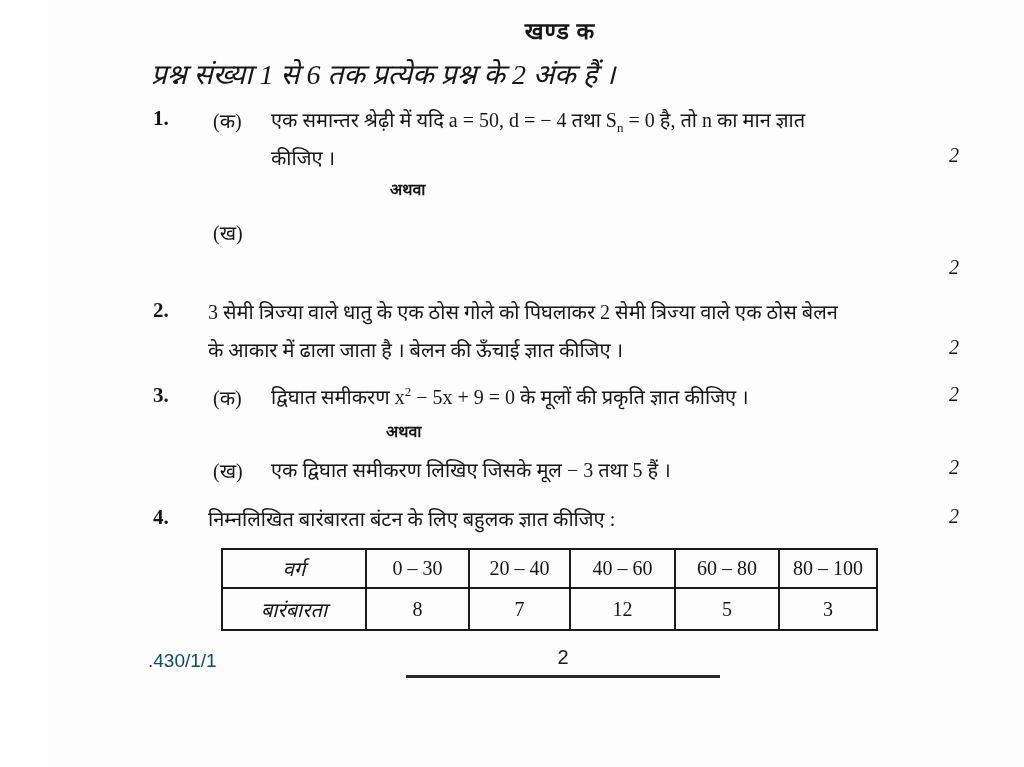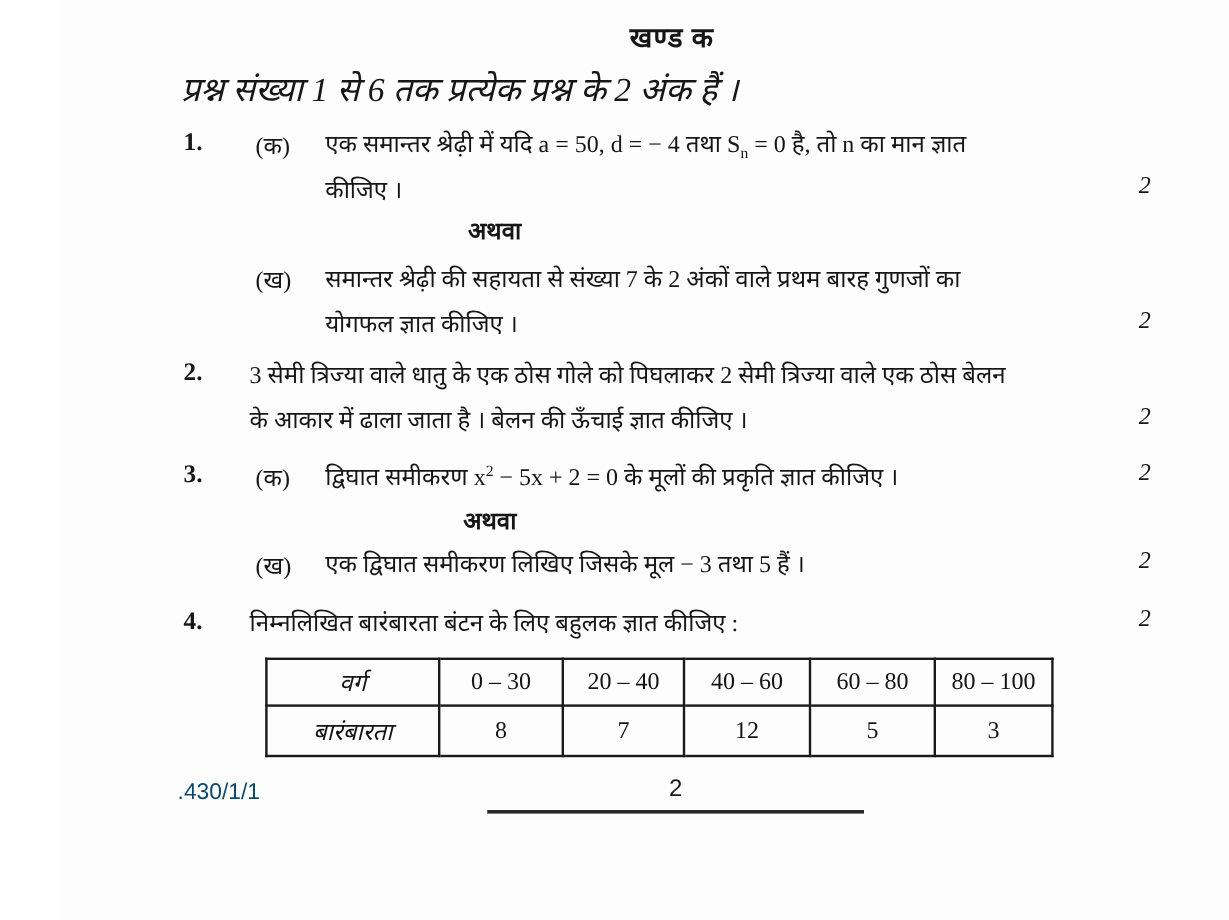--- a/index.html
+++ b/index.html
@@ -18,21 +18,21 @@
     text-align:center;
     font-size:23px;font-weight:bold;letter-spacing:1px;
   }
   .instruction{
     left:103px;top:54px;
     font-size:28px;font-style:italic;
   }
   .qnum{font-size:21px;font-weight:bold;}
   .plabel{font-size:20px;}
   .qline{font-size:20px;}
-  .orword{font-size:20px;font-weight:bold;}
+  .orword{font-size:16px;font-weight:bold;}
   .marks{font-size:20px;font-style:italic;}
   sub.sb{font-size:13px;line-height:0;}
   sup.sp{font-size:13px;line-height:0;}
   table.freq{
     position:absolute;left:173px;top:548px;
     border-collapse:collapse;
     table-layout:fixed;
     font-size:20px;color:#141414;
   }
   table.freq td{
@@ -71,32 +71,30 @@
 
   <div class="abs qnum" style="left:105px;top:106px">1.</div>
   <div class="abs plabel" style="left:165px;top:107px">(क)</div>
   <div class="abs qline" style="left:223px;top:106px"><span>एक समान्तर श्रेढ़ी में यदि a = 50, d = − 4 तथा S</span><sub class="sb">n</sub><span> = 0 है, तो n का मान ज्ञात</span></div>
   <div class="abs qline" style="left:223px;top:144px">कीजिए ।</div>
   <div class="abs marks" style="left:901px;top:144px">2</div>
 
   <div class="abs orword" style="left:342px;top:178px">अथवा</div>
 
   <div class="abs plabel" style="left:165px;top:219px">(ख)</div>
-  <div class="abs qline" style="left:223px;top:218px">समान्तर श्रेढ़ी की सहायता से संख्या 7 के 2 अंकों वाले प्रथम बारह गुणजों का</div>
-  <div class="abs qline" style="left:223px;top:256px">योगफल ज्ञात कीजिए ।</div>
   <div class="abs marks" style="left:901px;top:256px">2</div>
 
   <div class="abs qnum" style="left:105px;top:298px">2.</div>
   <div class="abs qline" style="left:160px;top:298px">3 सेमी त्रिज्या वाले धातु के एक ठोस गोले को पिघलाकर 2 सेमी त्रिज्या वाले एक ठोस बेलन</div>
   <div class="abs qline" style="left:160px;top:336px">के आकार में ढाला जाता है । बेलन की ऊँचाई ज्ञात कीजिए ।</div>
   <div class="abs marks" style="left:901px;top:336px">2</div>
 
   <div class="abs qnum" style="left:105px;top:383px">3.</div>
   <div class="abs plabel" style="left:165px;top:384px">(क)</div>
-  <div class="abs qline" style="left:223px;top:383px"><span>द्विघात समीकरण x</span><sup class="sp">2</sup><span> − 5x + 2 = 0 के मूलों की प्रकृति ज्ञात कीजिए ।</span></div>
+  <div class="abs qline" style="left:223px;top:383px"><span>द्विघात समीकरण x</span><sup class="sp">2</sup><span> − 5x + 9 = 0 के मूलों की प्रकृति ज्ञात कीजिए ।</span></div>
   <div class="abs marks" style="left:901px;top:383px">2</div>
 
   <div class="abs orword" style="left:338px;top:420px">अथवा</div>
 
   <div class="abs plabel" style="left:165px;top:457px">(ख)</div>
   <div class="abs qline" style="left:223px;top:456px">एक द्विघात समीकरण लिखिए जिसके मूल − 3 तथा 5 हैं ।</div>
   <div class="abs marks" style="left:901px;top:456px">2</div>
 
   <div class="abs qnum" style="left:105px;top:505px">4.</div>
   <div class="abs qline" style="left:160px;top:505px">निम्नलिखित बारंबारता बंटन के लिए बहुलक ज्ञात कीजिए :</div>

